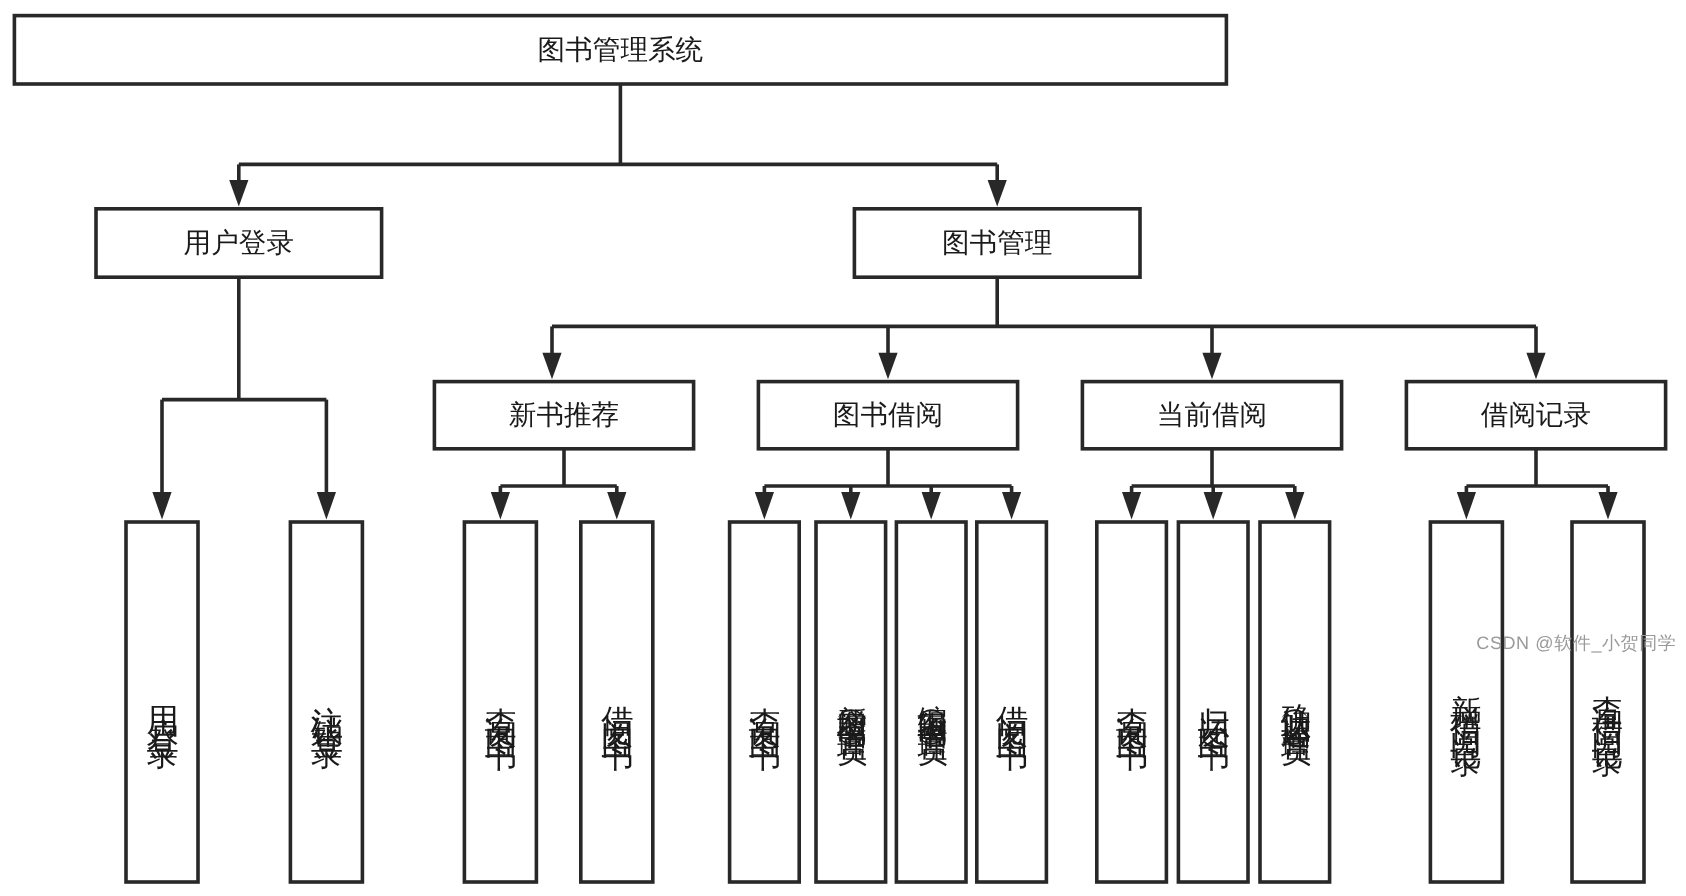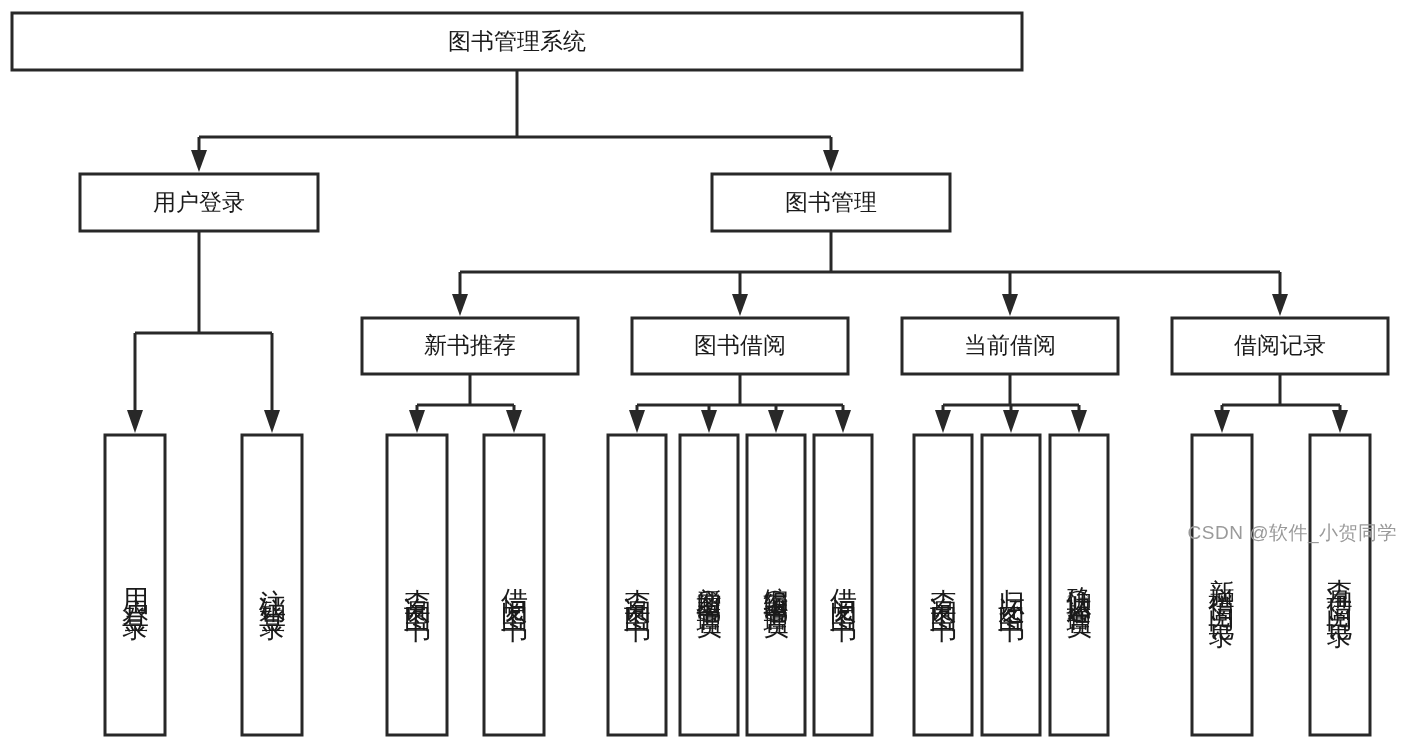--- a/index.html
+++ b/index.html
@@ -45,21 +45,21 @@
   }
   .arrow-head {
     fill: #282828;
     stroke: none;
   }
   .watermark {
     position: absolute;
     right: 8px;
     bottom: 6px;
     font-family: "Liberation Sans", "DejaVu Sans", sans-serif;
-    font-size: 19px;
+    font-size: 15px;
     color: #9a9a9a;
     white-space: nowrap;
     letter-spacing: 0.5px;
   }
 </style>
 </head>
 <body>
 
 <div id="diagram-root">
   <svg class="diagram" viewBox="0 0 1405 747" xmlns="http://www.w3.org/2000/svg">

